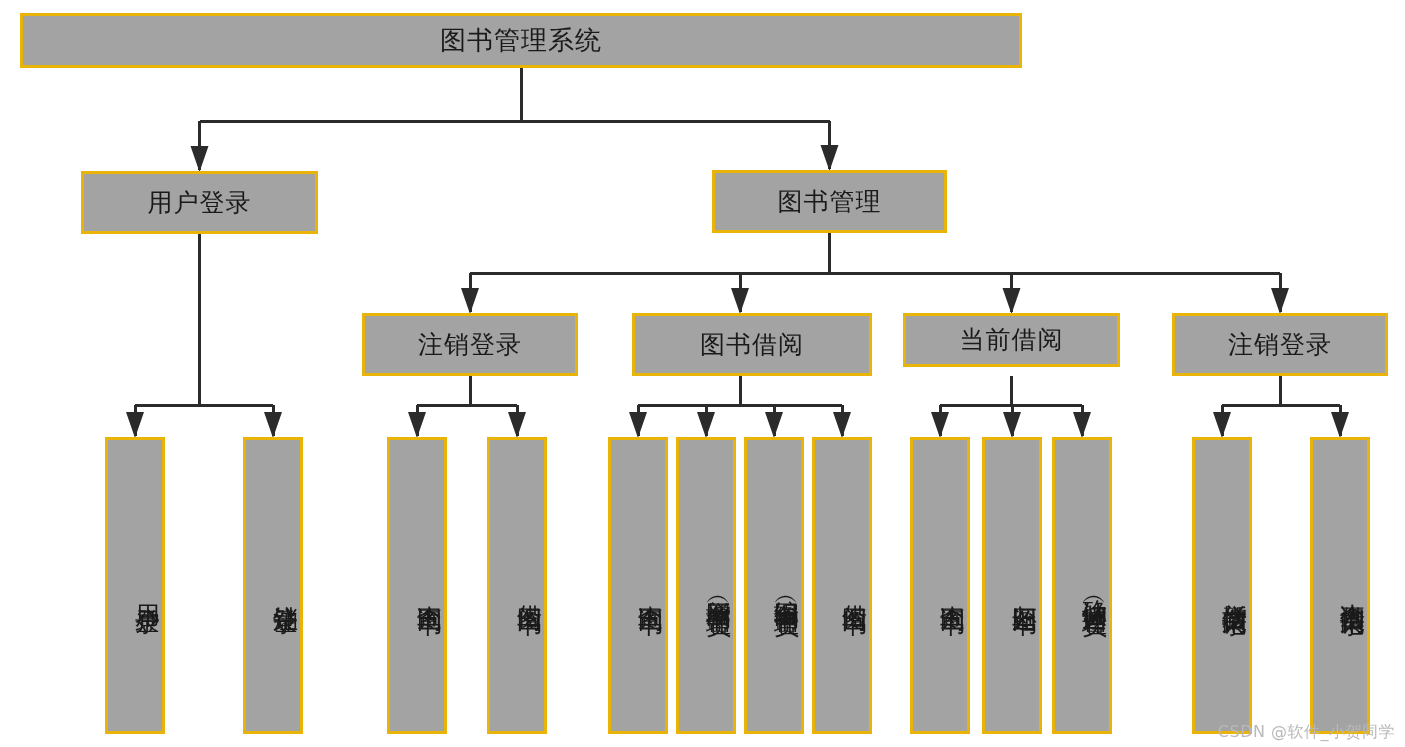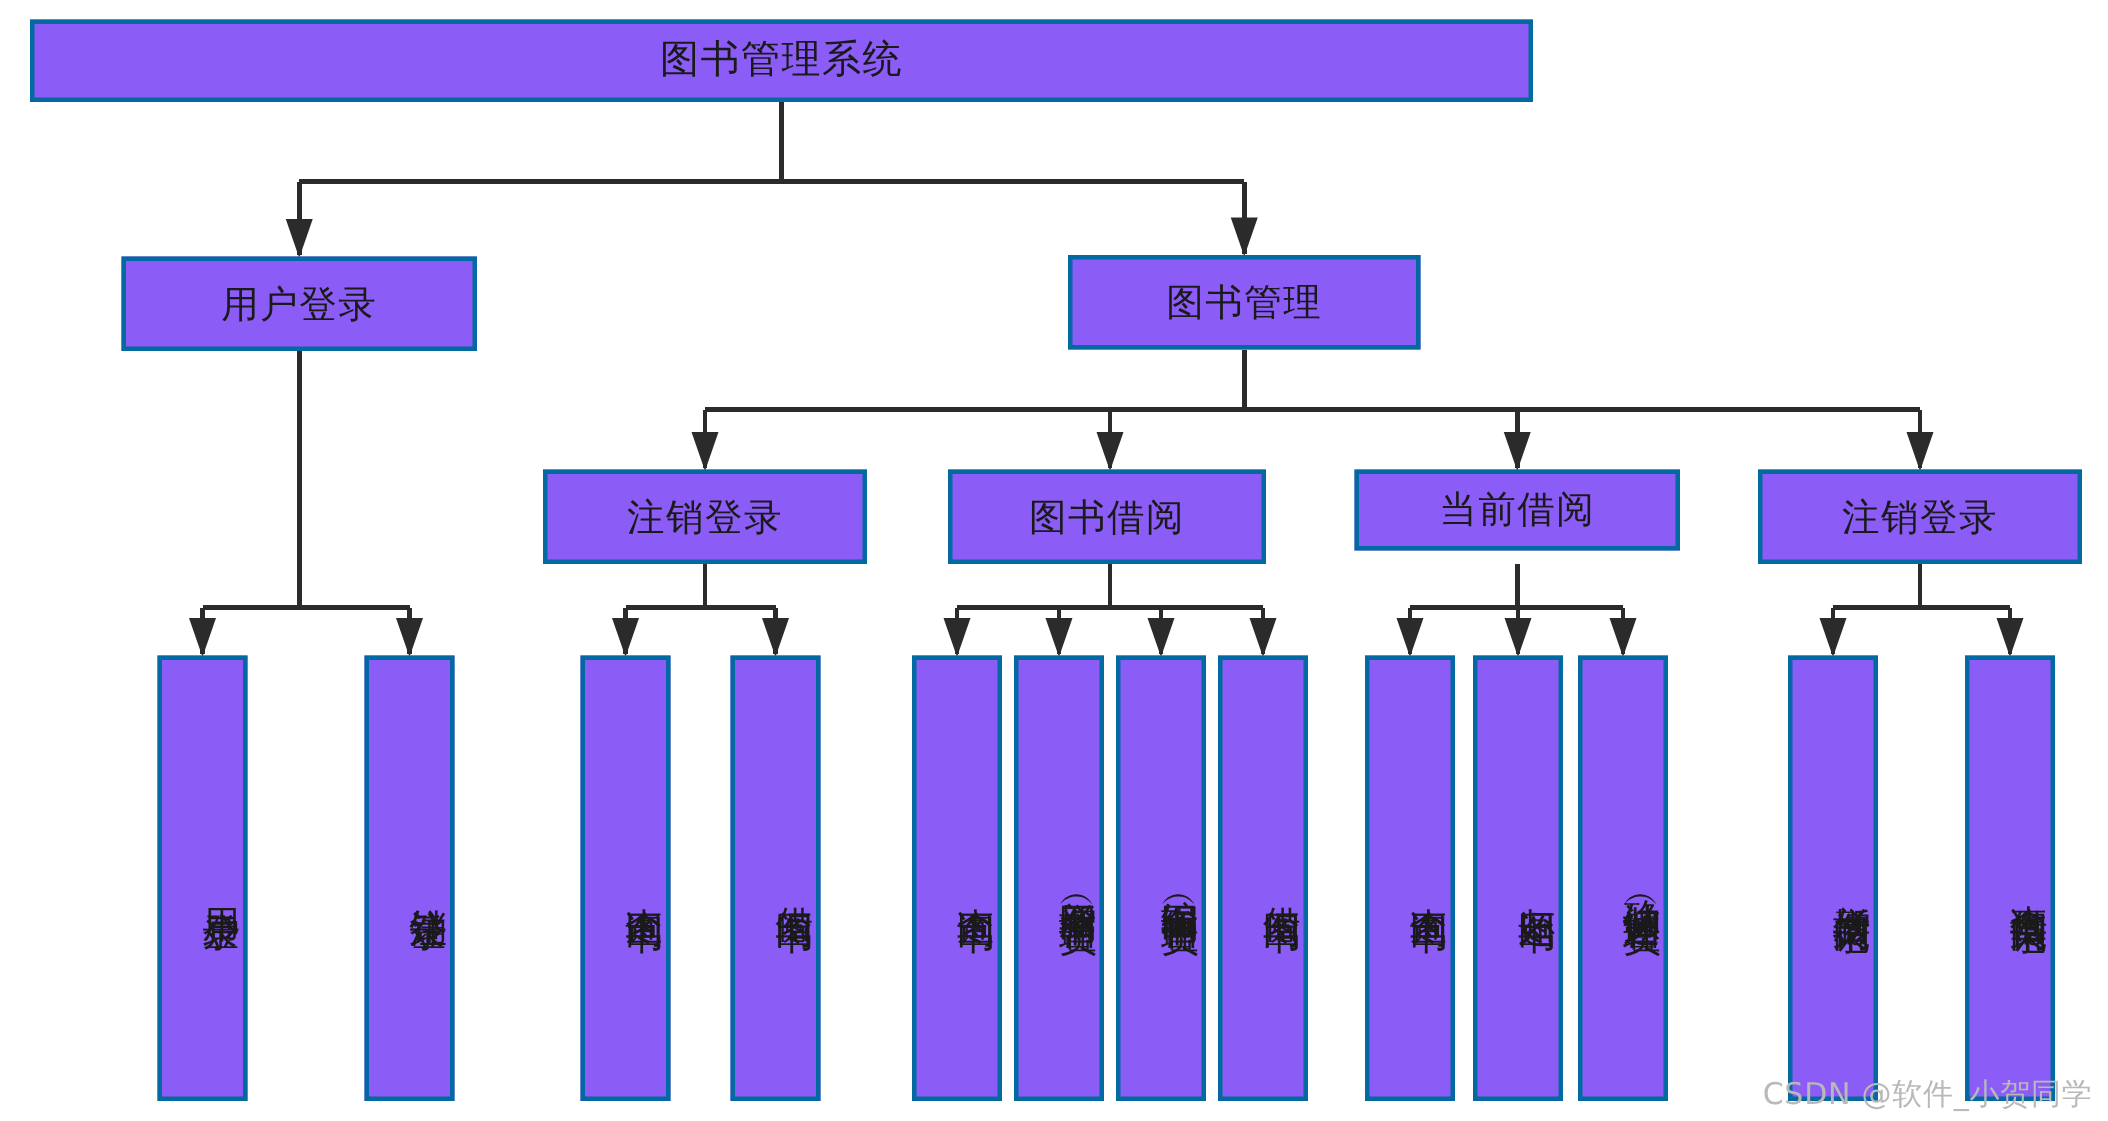--- a/index.html
+++ b/index.html
@@ -22,22 +22,22 @@
     position: absolute;
     left: 0;
     top: 0;
     width: 1405px;
     height: 747px;
     pointer-events: none;
   }
   .node {
     position: absolute;
     box-sizing: border-box;
-    border: 3px solid #0369a1;
-    background: #8b5cf6;
+    border: 3px solid #eab308;
+    background: #a3a3a3;
     display: flex;
     align-items: center;
     justify-content: center;
     color: #1a1a1a;
     text-align: right;
   }
   .node.horizontal {
     font-size: 25px;
     letter-spacing: 1px;
     line-height: 1.1;
@@ -57,21 +57,21 @@
     text-orientation: upright;
     display: block;
   }
   .node.root {
     font-size: 26px;
   }
   .watermark {
     position: absolute;
     right: 10px;
     bottom: 4px;
-    font-size: 20px;
+    font-size: 16px;
     color: #b9b9b9;
     white-space: nowrap;
     letter-spacing: 0.5px;
   }
 </style>
 </head>
 <body>
 
 <div id="canvas">
   <svg id="edges" viewBox="0 0 1405 747">
@@ -134,21 +134,21 @@
       </div>
       <div class="node horizontal" style="left: 81px; top: 171px; width: 237px; height: 63px;">
         <span class="hlabel">用户登录</span>
       </div>
       <div class="node horizontal" style="left: 712px; top: 170px; width: 235px; height: 63px;">
         <span class="hlabel">图书管理</span>
       </div>
       <div class="node horizontal" style="left: 362px; top: 313px; width: 216px; height: 63px;">
         <span class="hlabel">注销登录</span>
       </div>
-      <div class="node horizontal" style="left: 632px; top: 313px; width: 212px; height: 63px;">
+      <div class="node horizontal" style="left: 632px; top: 313px; width: 240px; height: 63px;">
         <span class="hlabel">图书借阅</span>
       </div>
       <div class="node horizontal" style="left: 903px; top: 313px; width: 217px; height: 54px;">
         <span class="hlabel">当前借阅</span>
       </div>
       <div class="node horizontal" style="left: 1172px; top: 313px; width: 216px; height: 63px;">
         <span class="hlabel">注销登录</span>
       </div>
       <div class="node vertical" style="left: 105px; top: 437px; width: 60px; height: 297px;">
         <span class="vlabel">用户登录</span>

